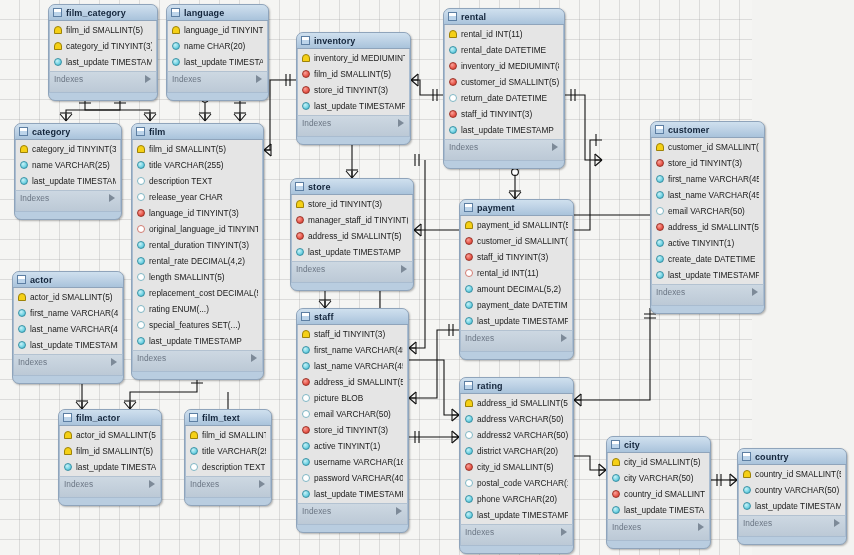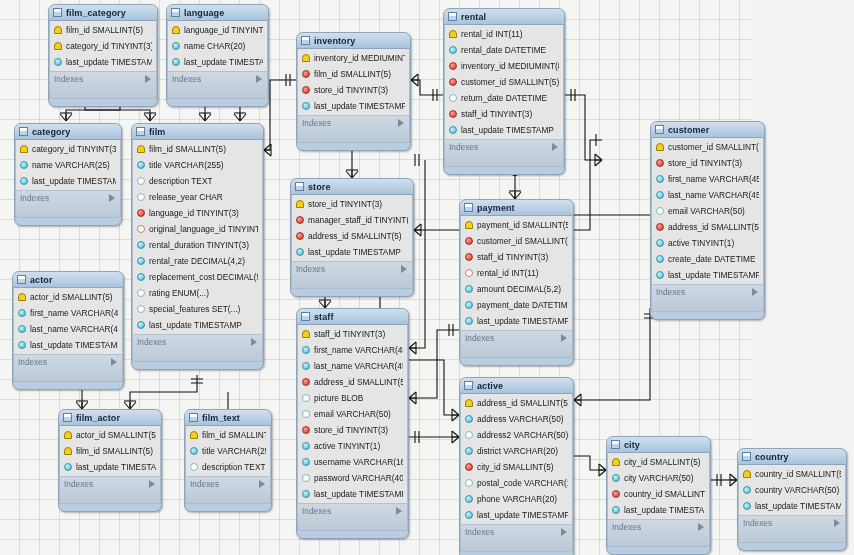--- a/index.html
+++ b/index.html
@@ -77,21 +77,21 @@
   .b-nn{ width:7px;height:7px;border-radius:50%;
     background:radial-gradient(circle at 35% 32%, #c9f2f7 0%, #6fd2e3 60%, #2e9cb3 100%);
     border:1px solid #3b93a6;box-sizing:border-box;}
   .b-nul{ width:7px;height:7px;border-radius:50%;
     background:#ffffff;border:1px solid #7fb6c4;box-sizing:border-box;}
   .b-fknul{ width:7px;height:7px;border-radius:50%;
     background:#ffffff;border:1px solid #d07a70;box-sizing:border-box;}
 
   .tbl .idx{
     display:flex;align-items:center;justify-content:space-between;
-    height:14px;padding:0 5px 12px 4px;
+    height:14px;padding:0 5px 6px 4px;
     background:linear-gradient(to bottom,#cdd8e2 0%,#bcc9d6 100%);
     border:1px solid #a9bcd0;border-top:1px solid #b3c2d1;
     color:#6b7684;font-size:8.3px;
   }
   .tbl .idx .arw{
     width:0;height:0;
     border-top:4px solid transparent;border-bottom:4px solid transparent;
     border-left:6px solid #7d8a98;
   }
 </style>
@@ -447,20 +447,24 @@
           </div>
           <div class="col">
             <span class="bullet b-nn"></span>
             <span class="txt">rental_duration TINYINT(3)</span>
           </div>
           <div class="col">
             <span class="bullet b-nn"></span>
             <span class="txt">rental_rate DECIMAL(4,2)</span>
           </div>
           <div class="col">
+            <span class="bullet b-nul"></span>
+            <span class="txt">length SMALLINT(5)</span>
+          </div>
+          <div class="col">
             <span class="bullet b-nn"></span>
             <span class="txt">replacement_cost DECIMAL(5,2)</span>
           </div>
           <div class="col">
             <span class="bullet b-nul"></span>
             <span class="txt">rating ENUM(...)</span>
           </div>
           <div class="col">
             <span class="bullet b-nul"></span>
             <span class="txt">special_features SET(...)</span>
@@ -627,21 +631,21 @@
           </div>
         </div>
         <div class="idx">
           <span>Indexes</span>
           <span class="arw"></span>
         </div>
       </div>
       <div class="tbl" style="left: 459px; top: 377px; width: 115px;">
         <div class="hdr">
           <span class="tico"></span>
-          <span class="tname">active</span>
+          <span class="tname">rating</span>
           <span class="caret"></span>
         </div>
         <div class="cols">
           <div class="col">
             <span class="bullet b-pk"></span>
             <span class="txt">address_id SMALLINT(5)</span>
           </div>
           <div class="col">
             <span class="bullet b-nn"></span>
             <span class="txt">address VARCHAR(50)</span>

